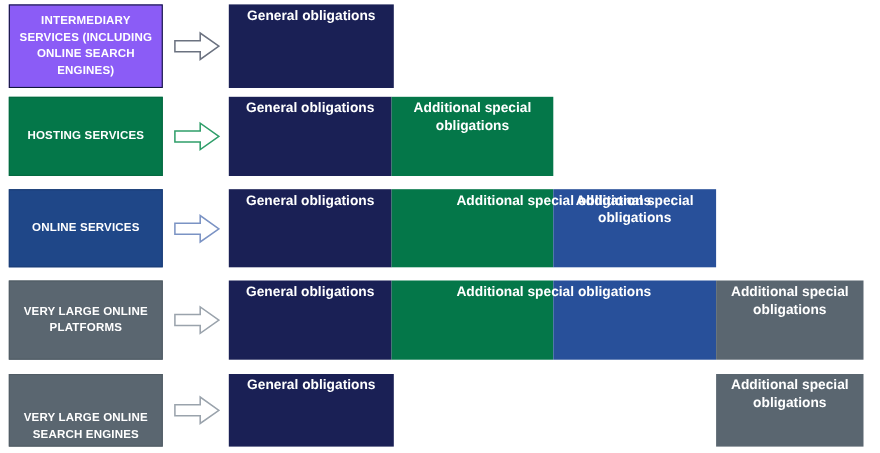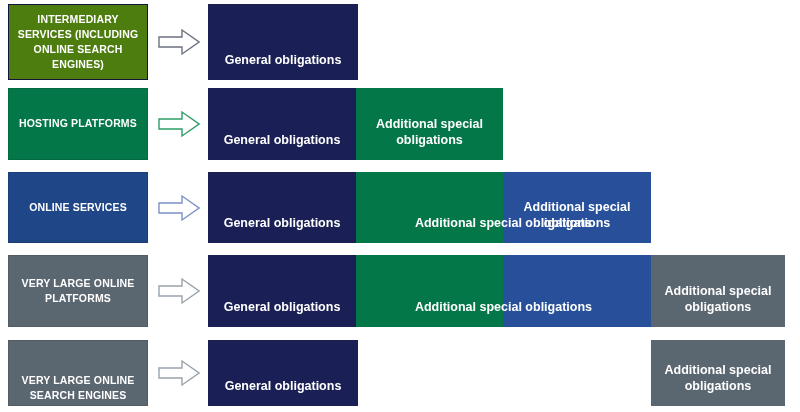--- a/index.html
+++ b/index.html
@@ -39,21 +39,21 @@
     justify-content: center;
     text-align: center;
     box-sizing: border-box;
     padding: 2px 6px;
     color: #ffffff;
     font-weight: bold;
     font-size: 10.5px;
     line-height: 1.45;
     letter-spacing: 0.15px;
   }
-  .cat-box.navy  { background: #4d7c0f; border: 1px solid #12163d; }
+  .cat-box.navy  { background: #8b5cf6; border: 1px solid #12163d; }
   .cat-box.green { background: #047749; border: 1px solid #046a41; }
   .cat-box.blue  { background: #1f4788; border: 1px solid #1b3e77; }
   .cat-box.gray  { background: #5a6670; border: 1px solid #515c65; }
 
   .cat-label { display: block; }
 
   
   .arrow-wrap {
     position: absolute;
     left: 156px;
@@ -64,24 +64,24 @@
     justify-content: center;
   }
   .arrow-wrap svg { display: block; }
 
   
   .block {
     position: absolute;
     top: 0;
     box-sizing: border-box;
     display: flex;
-    align-items: flex-end;
+    align-items: flex-start;
     justify-content: center;
     text-align: center;
-    padding: 12px 8px;
+    padding: 2px 8px;
     color: #ffffff;
     font-weight: bold;
     font-size: 12.5px;
     line-height: 1.3;
   }
   .block.navy  { background: #1a2055; }
   .block.green { background: #047749; }
   .block.blue  { background: #28509a; }
   .block.gray  { background: #5a6670; }
 
@@ -99,21 +99,21 @@
         <svg width="42" height="30" viewBox="0 0 42 30" aria-hidden="true">
           <path d="M1 10 L24 10 L24 3 L41 15 L24 27 L24 20 L1 20 Z" fill="#ffffff" stroke="#6b7280" stroke-width="1.4" stroke-linejoin="miter"></path>
         </svg>
       </div>
       <div class="block navy" style="left: 208px; width: 150px; height: 76px;">
         <span class="block-label">General obligations</span>
       </div>
     </div>
     <div class="row" style="top: 88px; height: 72px;">
       <div class="cat-box green" style="height: 72px;">
-        <span class="cat-label">HOSTING PLATFORMS</span>
+        <span class="cat-label">HOSTING SERVICES</span>
       </div>
       <div class="arrow-wrap" style="height: 72px;">
         <svg width="42" height="30" viewBox="0 0 42 30" aria-hidden="true">
           <path d="M1 10 L24 10 L24 3 L41 15 L24 27 L24 20 L1 20 Z" fill="#ffffff" stroke="#2f9e6a" stroke-width="1.4" stroke-linejoin="miter"></path>
         </svg>
       </div>
       <div class="block navy" style="left: 208px; width: 148px; height: 72px;">
         <span class="block-label">General obligations</span>
       </div>
       <div class="block green" style="left: 356px; width: 147px; height: 72px;">

